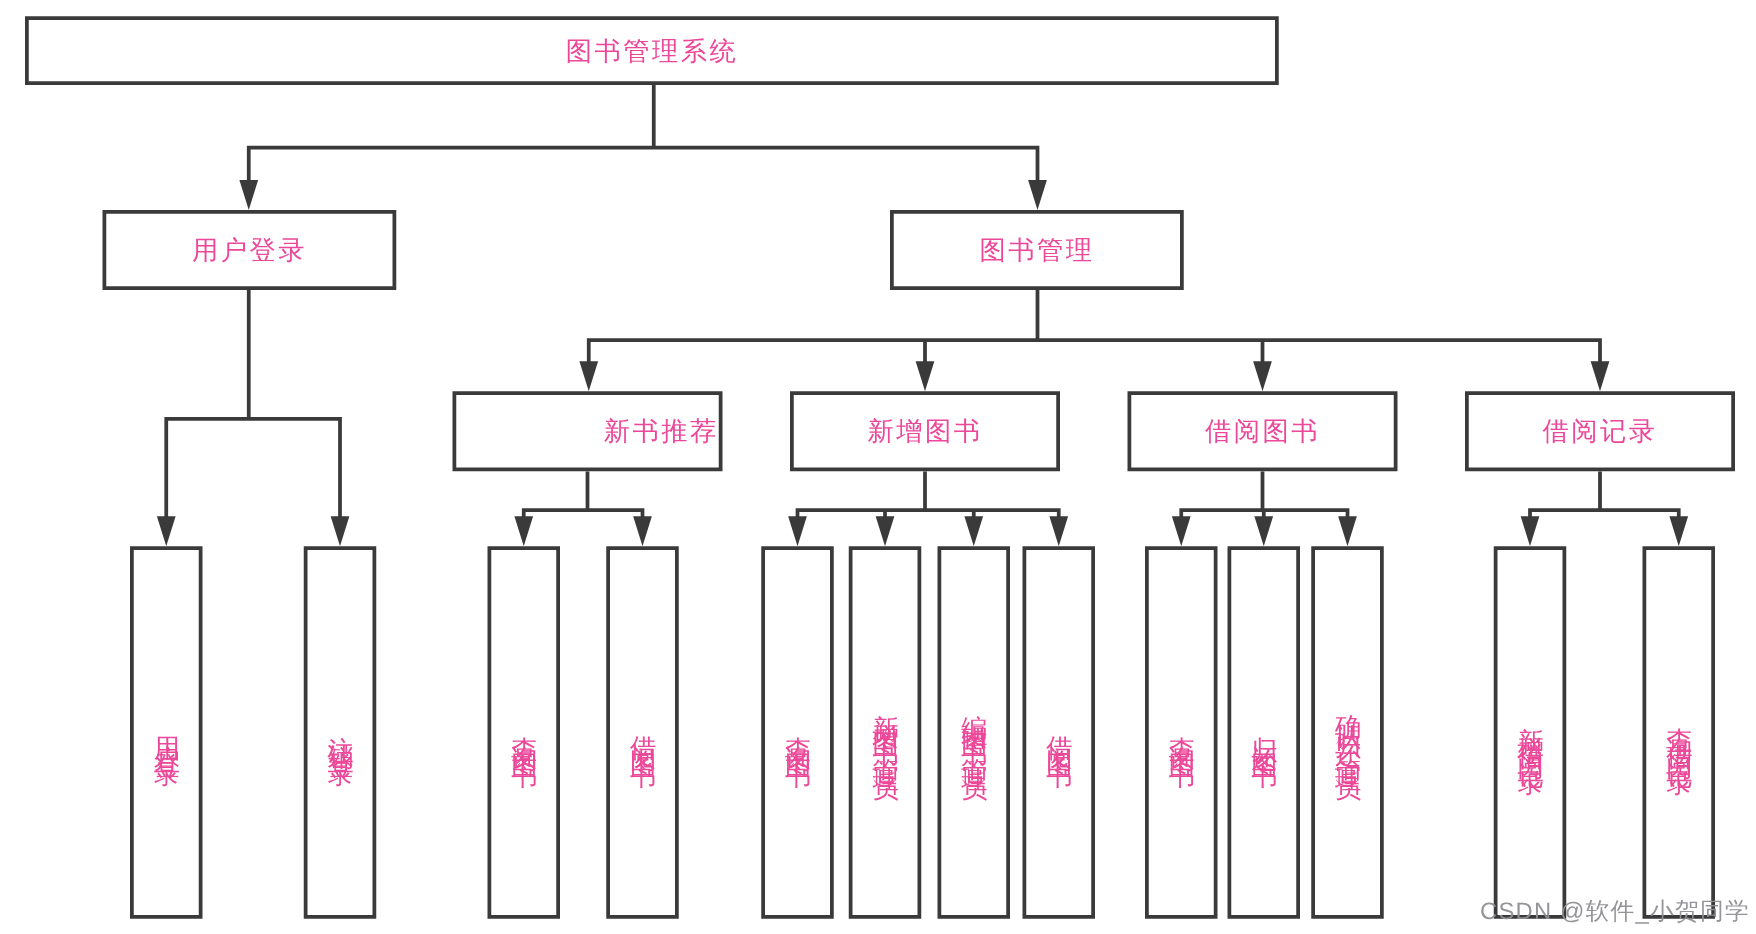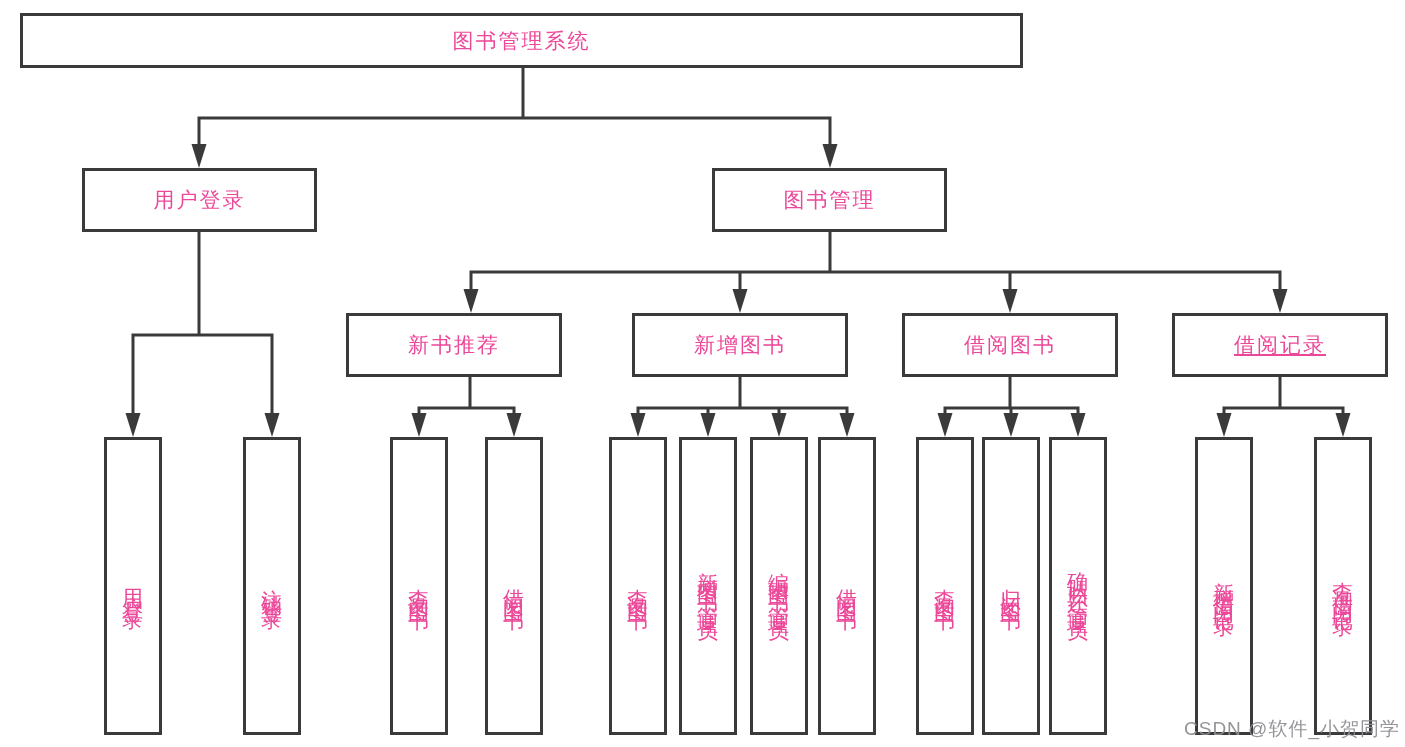--- a/index.html
+++ b/index.html
@@ -114,30 +114,30 @@
     <span>图书管理系统</span>
   </div>
 
   <div class="node lvl2" style="left:82px;">
     <span>用户登录</span>
   </div>
   <div class="node lvl2" style="left:712px;">
     <span>图书管理</span>
   </div>
 
-  <div class="node lvl3" style="left:346px;">
+  <div class="node lvl3" style="left:362px;justify-content:flex-end;">
     <span>新书推荐</span>
   </div>
   <div class="node lvl3" style="left:632px;">
     <span>新增图书</span>
   </div>
   <div class="node lvl3" style="left:902px;">
     <span>借阅图书</span>
   </div>
-  <div class="node lvl3" style="left:1172px;text-decoration:underline;">
+  <div class="node lvl3" style="left:1172px;">
     <span>借阅记录</span>
   </div>
 
   <div class="node leaf" style="left:104px;">
     <span class="vtext">用户登录</span>
   </div>
   <div class="node leaf" style="left:243px;">
     <span class="vtext">注销登录</span>
   </div>
   <div class="node leaf" style="left:390px;">

